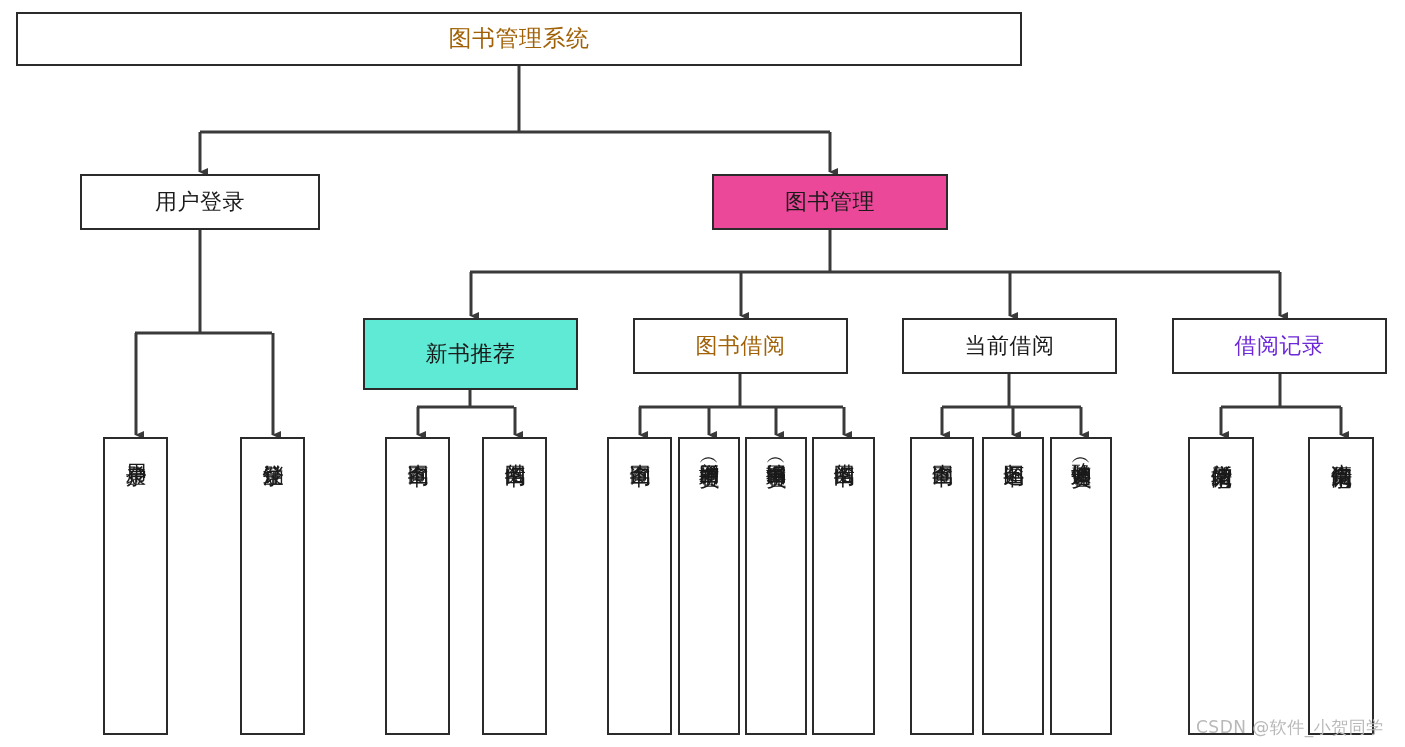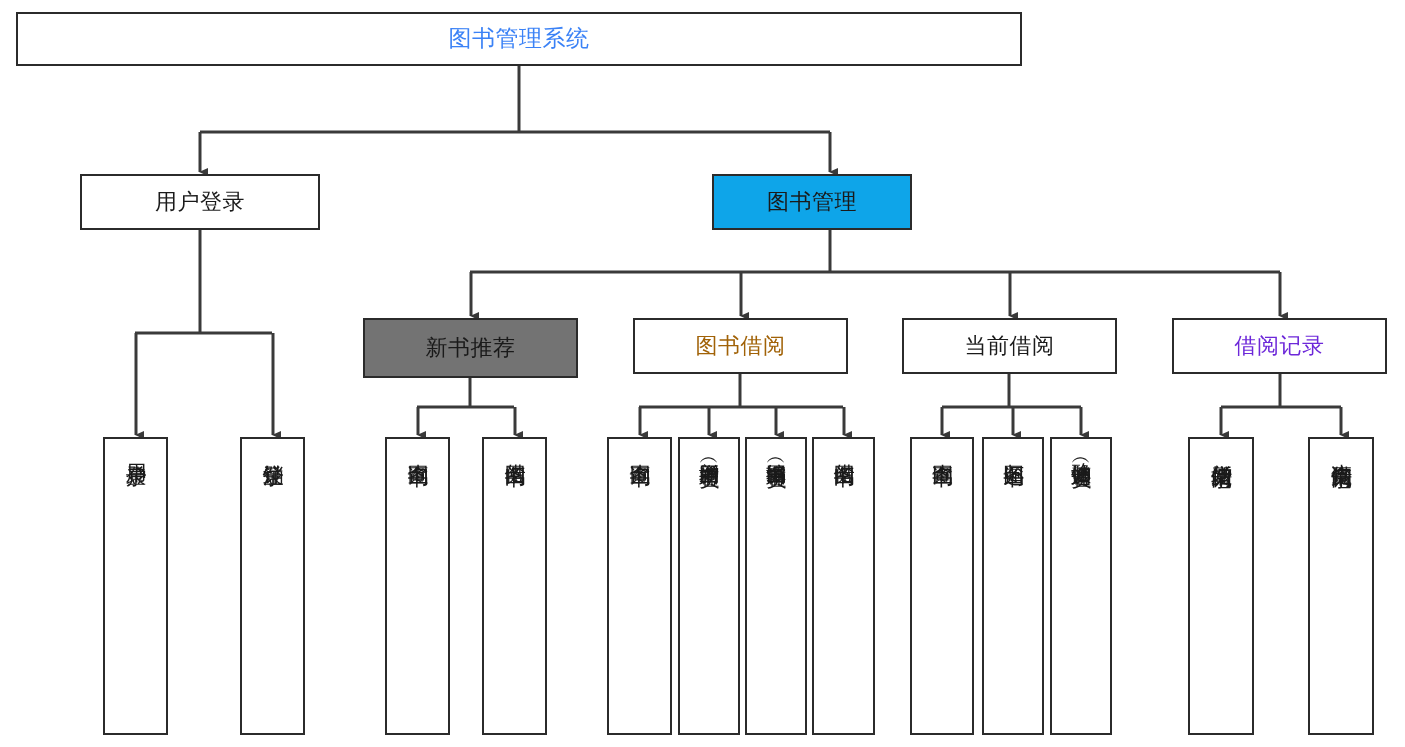--- a/index.html
+++ b/index.html
@@ -120,29 +120,29 @@
         <line x1="1081" y1="407" x2="1081" y2="435" stroke="#3a3a3a" stroke-width="3" marker-end="url(#arrowhead)"></line>
         <line x1="1280" y1="374" x2="1280" y2="407" stroke="#3a3a3a" stroke-width="3"></line>
         <line x1="1221" y1="407" x2="1341" y2="407" stroke="#3a3a3a" stroke-width="3"></line>
         <line x1="1221" y1="407" x2="1221" y2="435" stroke="#3a3a3a" stroke-width="3" marker-end="url(#arrowhead)"></line>
         <line x1="1341" y1="407" x2="1341" y2="435" stroke="#3a3a3a" stroke-width="3" marker-end="url(#arrowhead)"></line>
       </g>
   </svg>
 
   <div id="node-layer">
       <div class="node horiz root" style="left: 16px; top: 12px; width: 1006px; height: 54px; border-color: rgb(43, 43, 43); background: rgb(255, 255, 255);">
-        <span class="node-label" style="color: #3b82f6;">图书管理系统</span>
+        <span class="node-label" style="color: #a16207;">图书管理系统</span>
       </div>
       <div class="node horiz" style="left: 80px; top: 174px; width: 240px; height: 56px; border-color: rgb(43, 43, 43); background: rgb(255, 255, 255);">
         <span class="node-label" style="color: rgb(26, 26, 26);">用户登录</span>
       </div>
-      <div class="node horiz" style="left: 712px; top: 174px; width: 200px; height: 56px; border-color: rgb(43, 43, 43); background: #0ea5e9;">
+      <div class="node horiz" style="left: 712px; top: 174px; width: 236px; height: 56px; border-color: rgb(43, 43, 43); background: #ec4899;">
         <span class="node-label" style="color: rgb(26, 26, 26);">图书管理</span>
       </div>
-      <div class="node horiz" style="left: 363px; top: 318px; width: 215px; height: 60px; border-color: rgb(43, 43, 43); background: #737373;">
+      <div class="node horiz" style="left: 363px; top: 318px; width: 215px; height: 72px; border-color: rgb(43, 43, 43); background: #5eead4;">
         <span class="node-label" style="color: rgb(26, 26, 26);">新书推荐</span>
       </div>
       <div class="node horiz" style="left: 633px; top: 318px; width: 215px; height: 56px; border-color: rgb(43, 43, 43); background: rgb(255, 255, 255);">
         <span class="node-label" style="color: #a16207;">图书借阅</span>
       </div>
       <div class="node horiz" style="left: 902px; top: 318px; width: 215px; height: 56px; border-color: rgb(43, 43, 43); background: rgb(255, 255, 255);">
         <span class="node-label" style="color: rgb(26, 26, 26);">当前借阅</span>
       </div>
       <div class="node horiz" style="left: 1172px; top: 318px; width: 215px; height: 56px; border-color: rgb(43, 43, 43); background: rgb(255, 255, 255);">
         <span class="node-label" style="color: #6d28d9;">借阅记录</span>
@@ -181,14 +181,15 @@
         <span class="node-label" style="color: rgb(26, 26, 26);">确认归还（管理员）</span>
       </div>
       <div class="node leaf" style="left: 1188px; top: 437px; width: 66px; height: 298px; border-color: rgb(43, 43, 43); background: rgb(255, 255, 255);">
         <span class="node-label" style="color: rgb(26, 26, 26);">新增借阅记录</span>
       </div>
       <div class="node leaf" style="left: 1308px; top: 437px; width: 66px; height: 298px; border-color: rgb(43, 43, 43); background: rgb(255, 255, 255);">
         <span class="node-label" style="color: rgb(26, 26, 26);">查询借阅记录</span>
       </div>
     </div>
 
+  <div class="watermark" style="left: 1196px; top: 716px; color: rgb(185, 185, 185);">CSDN @软件_小贺同学</div>
 
 </div>
 
 </body></html>

